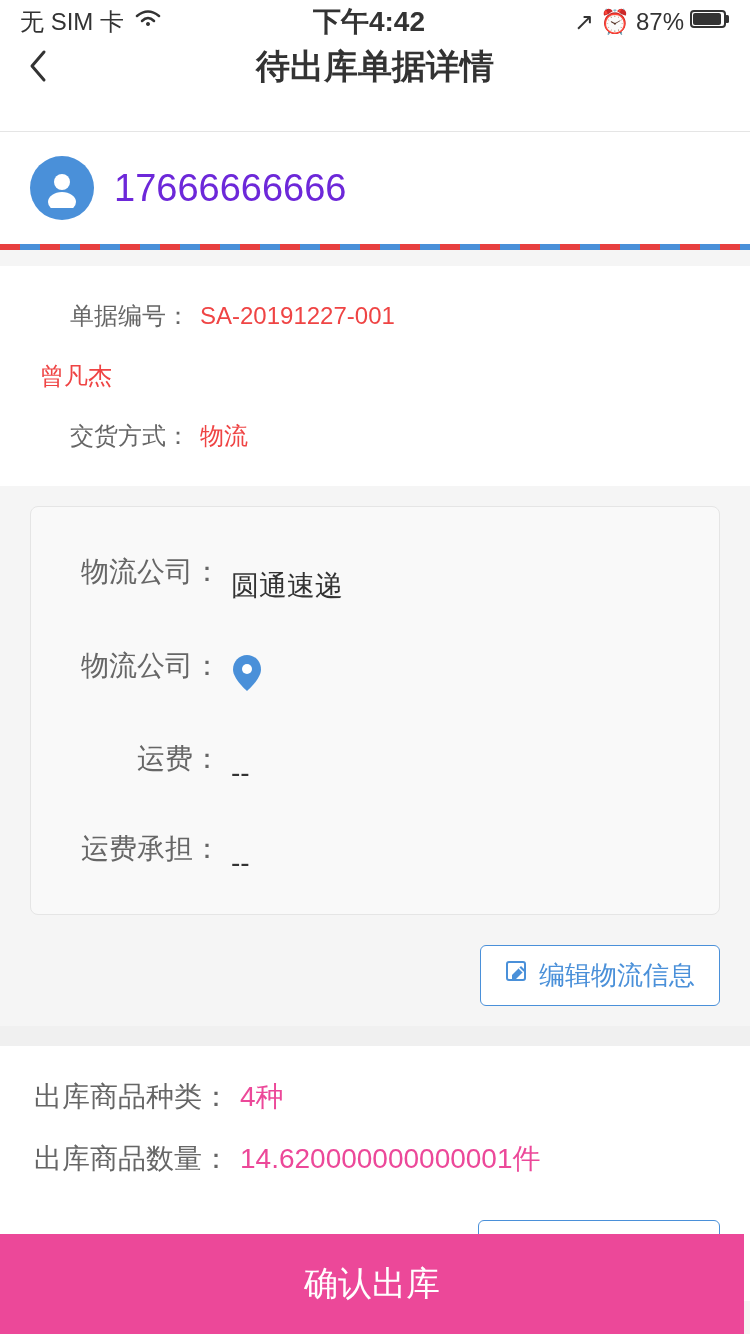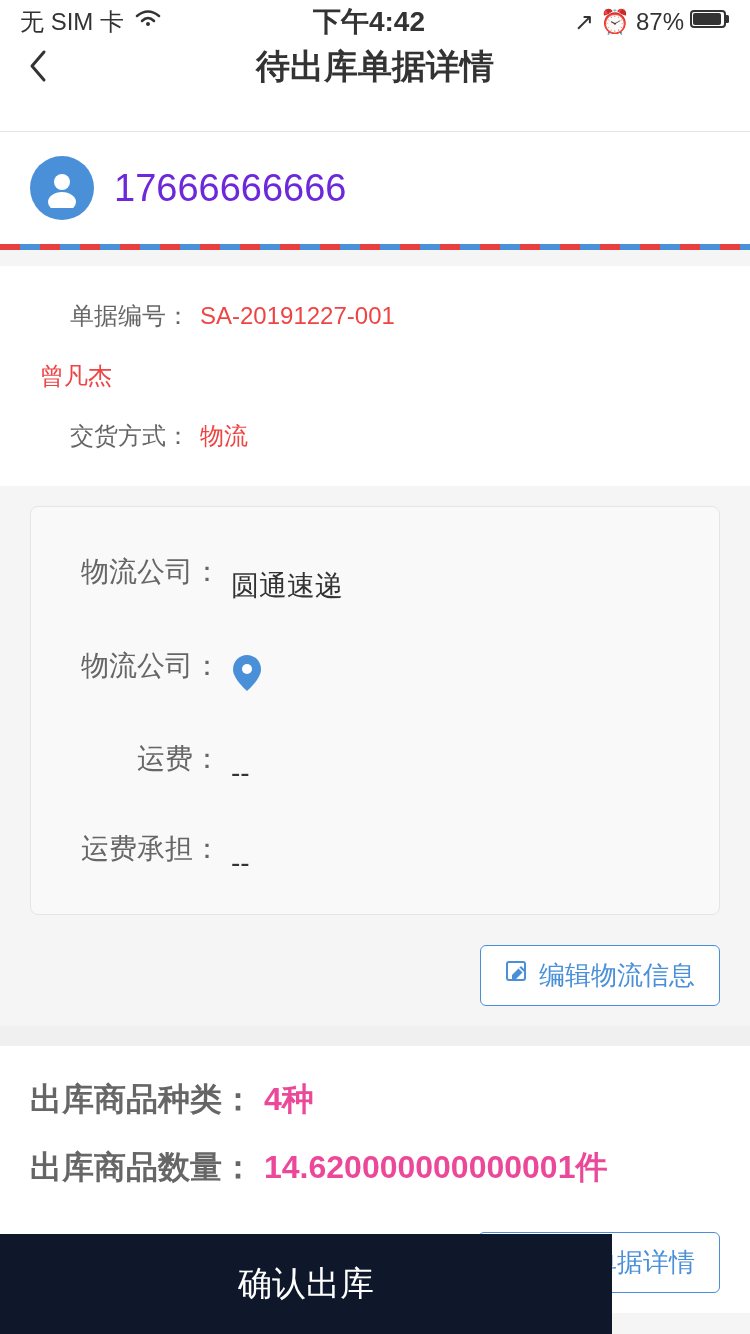--- a/index.html
+++ b/index.html
@@ -181,22 +181,21 @@
 
     
     .goods-section {
       background: #fff;
       padding: 20px 30px;
     }
     .goods-row {
       display: flex;
       align-items: center;
       padding: 12px 0;
-      font-size: 32px;
-      font-weight: bold;
+      font-size: 28px;
     }
     .goods-label {
       color: #666;
       white-space: nowrap;
       min-width: 200px;
       text-align: right;
       flex-shrink: 0;
     }
     .goods-value {
       color: #ec4899;
@@ -229,22 +228,22 @@
       background: #f5f5f5;
       flex: 1;
       min-height: 200px;
     }
 
     
     .confirm-btn-wrap {
       position: fixed;
       bottom: 0;
       left: 0;
-      width: 612px;
-      background: #0f172a;
+      width: 744px;
+      background: #ec4899;
       height: 100px;
       display: flex;
       align-items: center;
       justify-content: center;
       cursor: pointer;
     }
     .confirm-btn-text {
       color: #fff;
       font-size: 34px;
       font-weight: 500;

